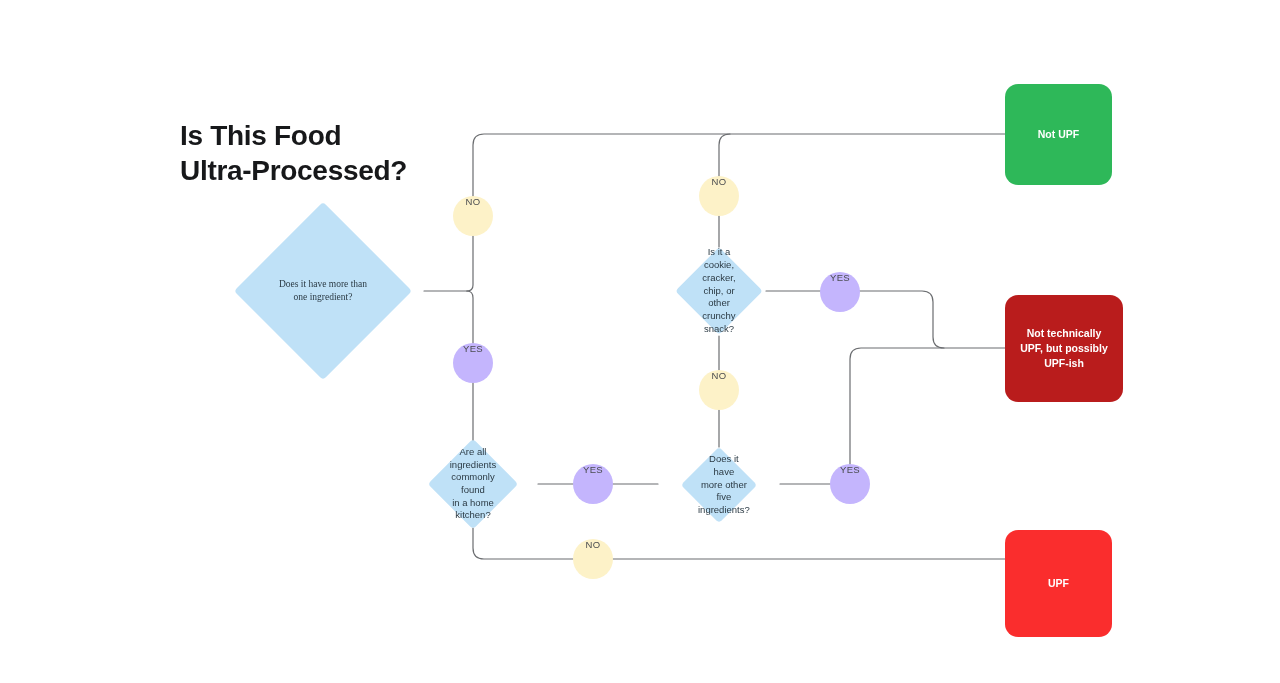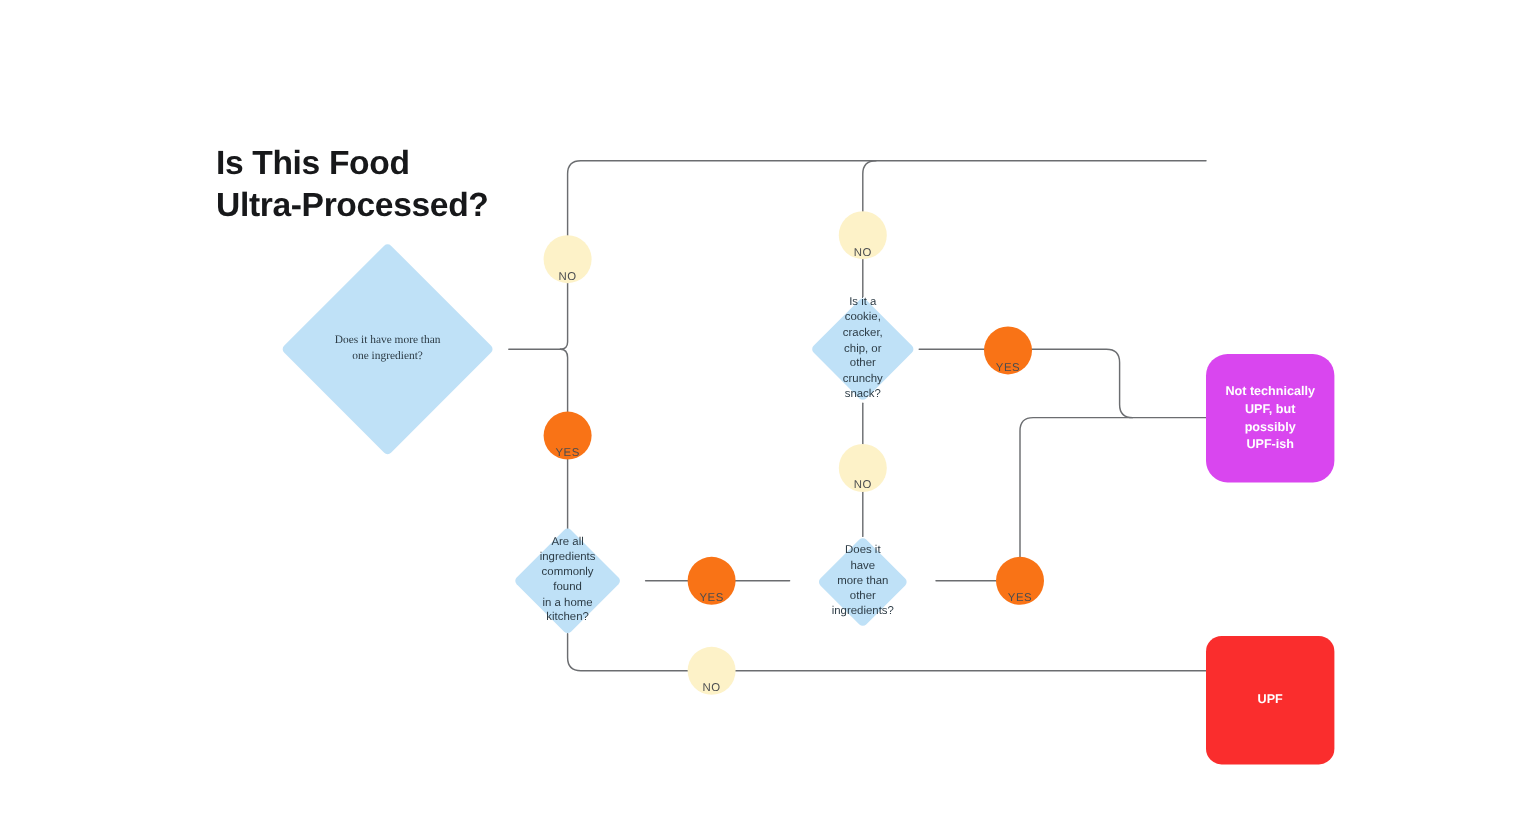--- a/index.html
+++ b/index.html
@@ -34,21 +34,21 @@
     fill:none;
     stroke:#6b6d70;
     stroke-width:1.2;
     stroke-linecap:round;
     stroke-linejoin:round;
   }
 
   
   .diamond{
     position:absolute;
-    display:flex;align-items:center;justify-content:center;
+    display:flex;align-items:center;
     text-align:center;
   }
   .diamond .shape{
     position:absolute;left:0;top:0;width:100%;height:100%;
     background:#bfe1f7;
     transform:rotate(45deg);
     border-radius:4px;
   }
   .diamond .dlabel{
     position:relative;
@@ -57,27 +57,27 @@
     font-size:9.5px;
     line-height:1.34;
     padding:0 6px;
     white-space:pre-line;
   }
 
   
   .badge{
     position:absolute;
     border-radius:50%;
-    display:flex;align-items:flex-end;justify-content:center;
+    display:flex;align-items:flex-start;justify-content:center;
     font-size:9.5px;
     letter-spacing:0.4px;
     color:#4a4c4f;
   }
   .badge.no{background:#fdf2c8;}
-  .badge.yes{background:#f97316;}
+  .badge.yes{background:#c4b5fd;}
 
   
   .result{
     position:absolute;
     border-radius:13px;
     display:flex;align-items:center;justify-content:center;
     text-align:center;
     color:#ffffff;
     font-weight:bold;
     font-size:10.5px;
@@ -135,21 +135,21 @@
     <span class="dlabel" style="width:86px;">Are all
 ingredients
 commonly found
 in a home
 kitchen?</span>
   </div>
 
   <div class="diamond" style="left:680px; top:458px; width:54px; height:54px;">
     <span class="shape"></span>
     <span class="dlabel" style="width:88px;">Does it have
-more than other
+more other five
 ingredients?</span>
   </div>
 
   <div class="badge no" style="left:441px; top:196px; width:40px; height:40px;">
     <span>NO</span>
   </div>
 
   <div class="badge yes" style="left:441px; top:343px; width:40px; height:40px;">
     <span>YES</span>
   </div>
@@ -171,22 +171,25 @@
   </div>
 
   <div class="badge yes" style="left:818px; top:464px; width:40px; height:40px;">
     <span>YES</span>
   </div>
 
   <div class="badge no" style="left:561px; top:539px; width:40px; height:40px;">
     <span>NO</span>
   </div>
 
+  <div class="result" style="left:993px; top:84px; width:107px; height:101px; background:#2eb859;">
+    <span>Not UPF</span>
+  </div>
 
-  <div class="result" style="left:993px; top:295px; width:107px; height:107px; background:#d946ef;border-radius:18px;">
+  <div class="result" style="left:993px; top:295px; width:118px; height:107px; background:#b91c1c;">
     <span>Not technically
 UPF, but possibly
 UPF-ish</span>
   </div>
 
   <div class="result" style="left:993px; top:506px; width:107px; height:107px; background:#fa2d2d;margin-top:24px;">
     <span>UPF</span>
   </div>
 
 </div>

